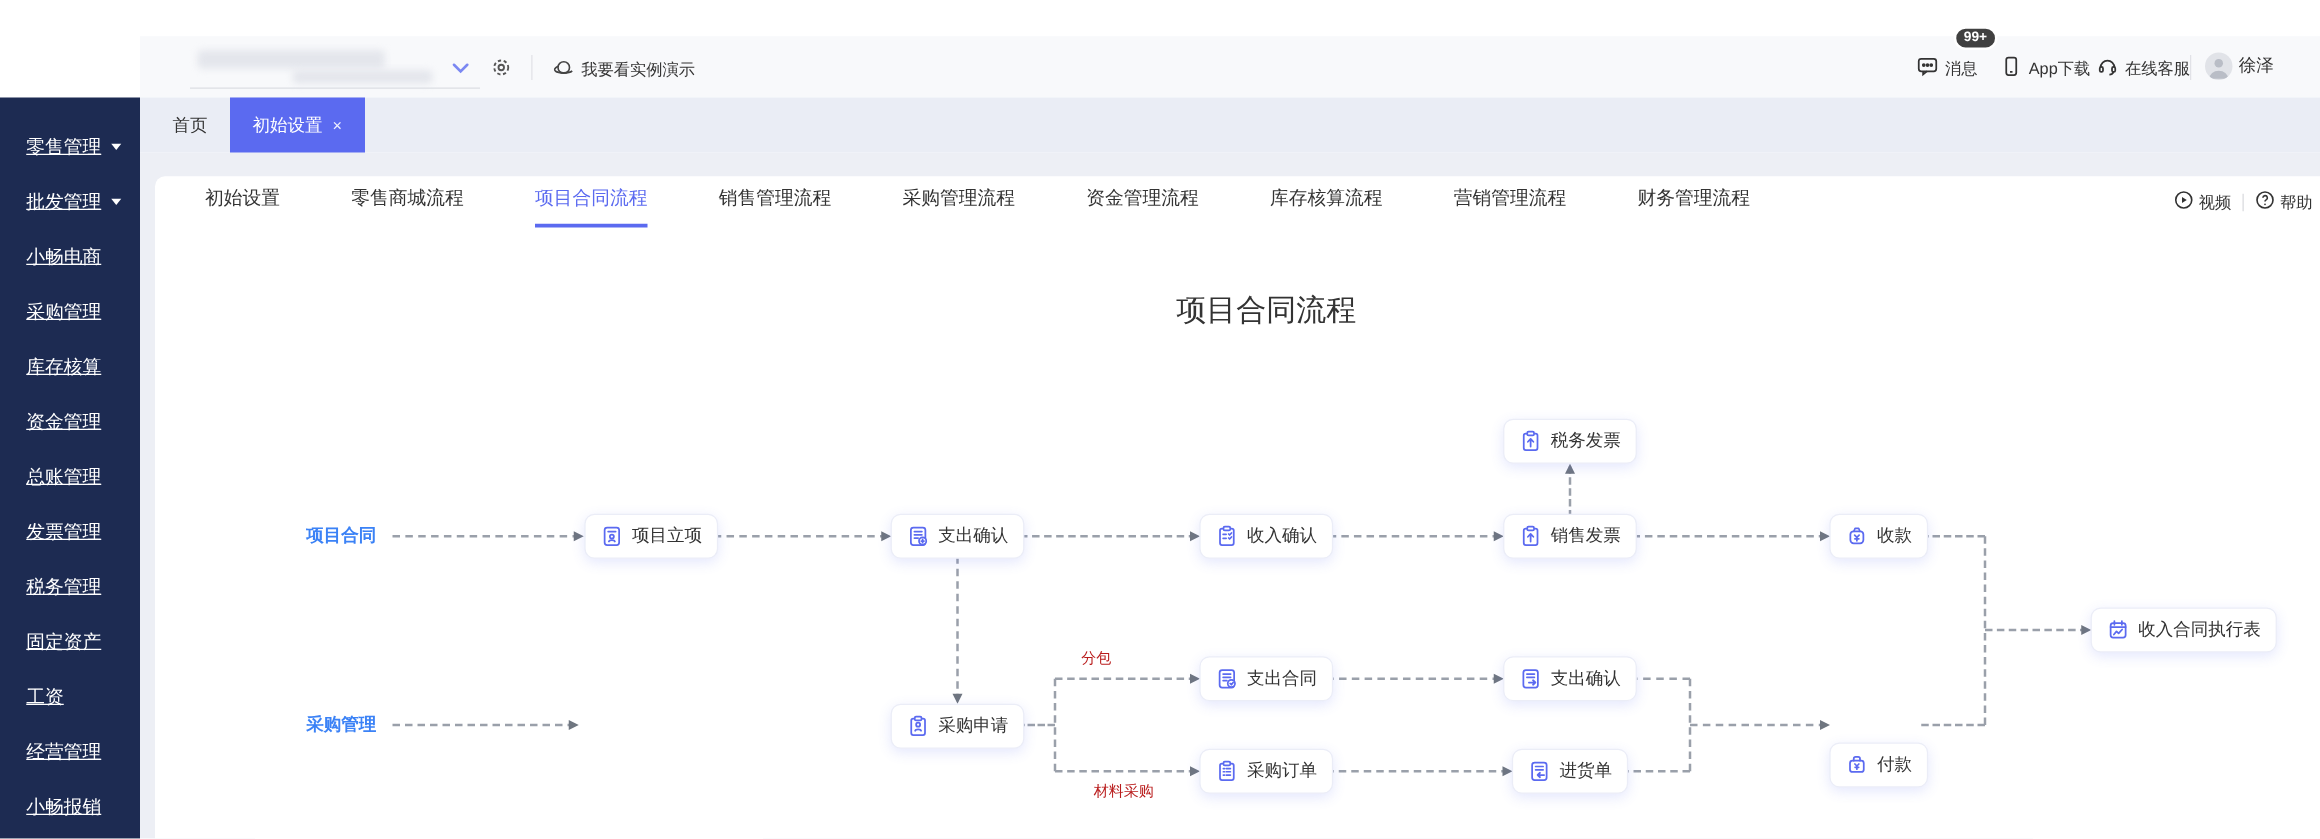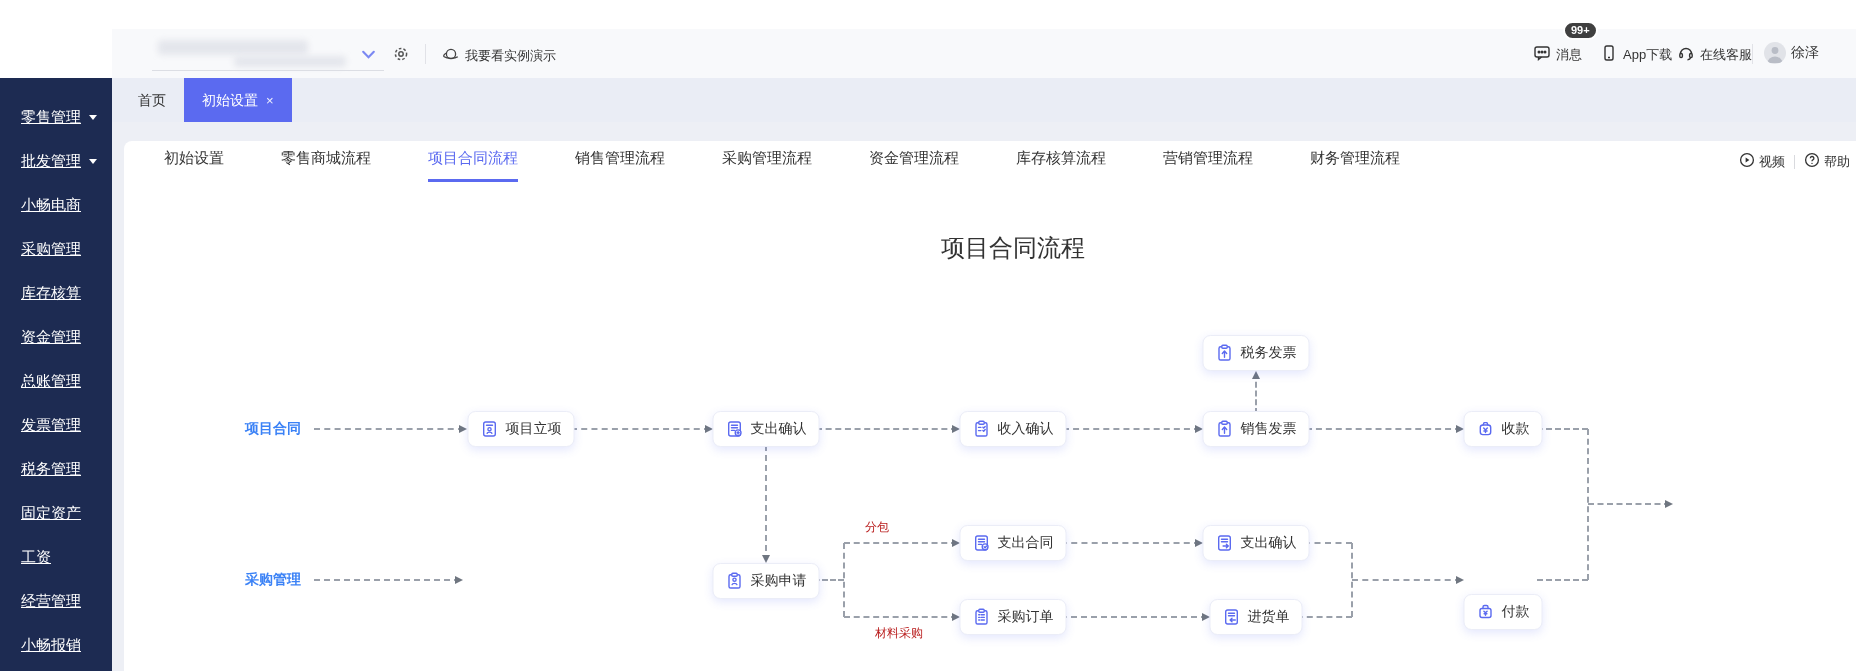--- a/index.html
+++ b/index.html
@@ -400,15 +400,25 @@
       <div class="node" style="left: 1503px; top: 612px;">
         <span class="nico">
           <svg width="18" height="18" viewBox="0 0 18 18" fill="none" stroke="#5b6af0" stroke-width="1.4" stroke-linecap="round" stroke-linejoin="round">
             <rect x="3.5" y="5.5" width="11" height="9" rx="2"></rect>
             <path d="M6.5 5.5V4a1.5 1.5 0 0 1 1.5-1.5h2A1.5 1.5 0 0 1 11.5 4v1.5"></path>
             <path d="M7.4 8.2L9 9.8l1.6-1.6M9 9.8v2.5M7.6 10.8h2.8"></path>
           </svg>
         </span>
         <span>付款</span>
       </div>
+      <div class="node" style="left: 1747px; top: 504px;">
+        <span class="nico">
+          <svg width="18" height="18" viewBox="0 0 18 18" fill="none" stroke="#5b6af0" stroke-width="1.4" stroke-linecap="round" stroke-linejoin="round">
+            <rect x="3" y="3.5" width="12" height="11.5" rx="2"></rect>
+            <path d="M6 1.8v3M12 1.8v3M3 6.6h12"></path>
+            <path d="M5.6 12.6l2.1-2.5 1.7 1.6 2.8-3.1"></path>
+          </svg>
+        </span>
+        <span>收入合同执行表</span>
+      </div>
     </div>
 
 </div>
 
 </body></html>

